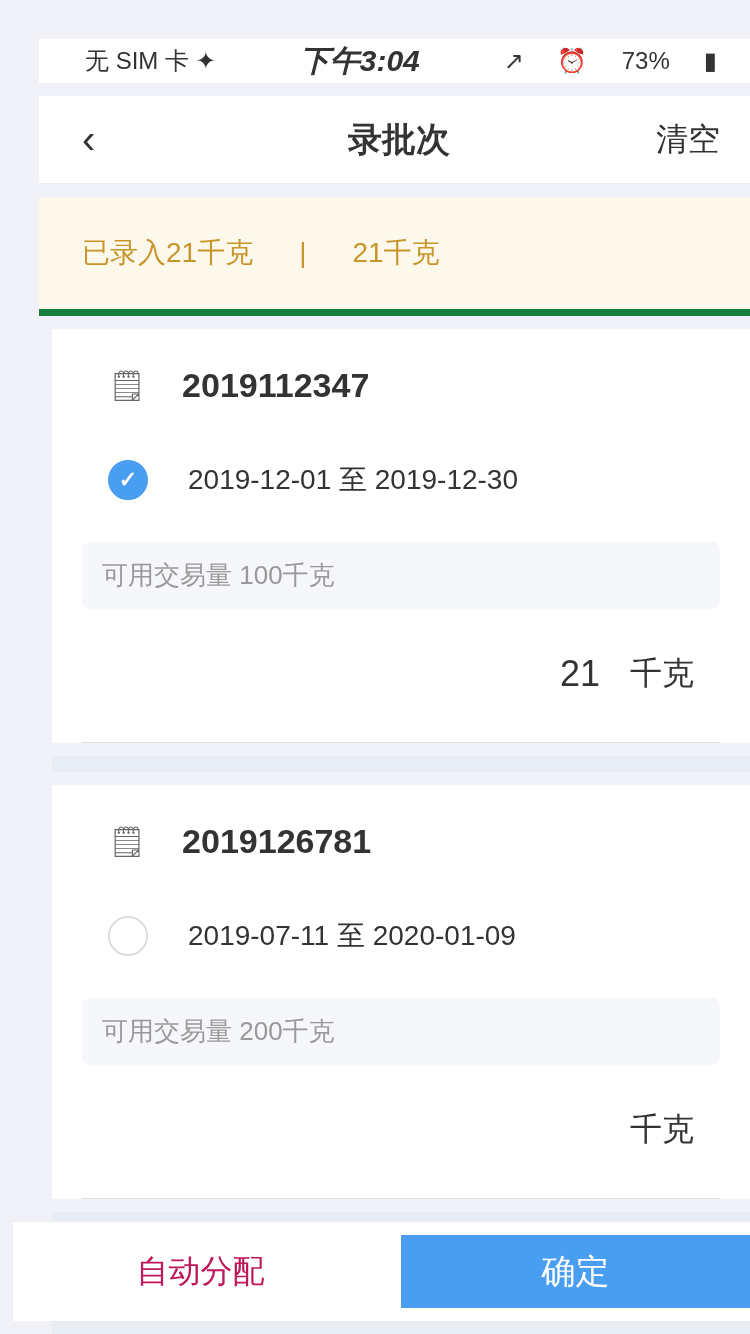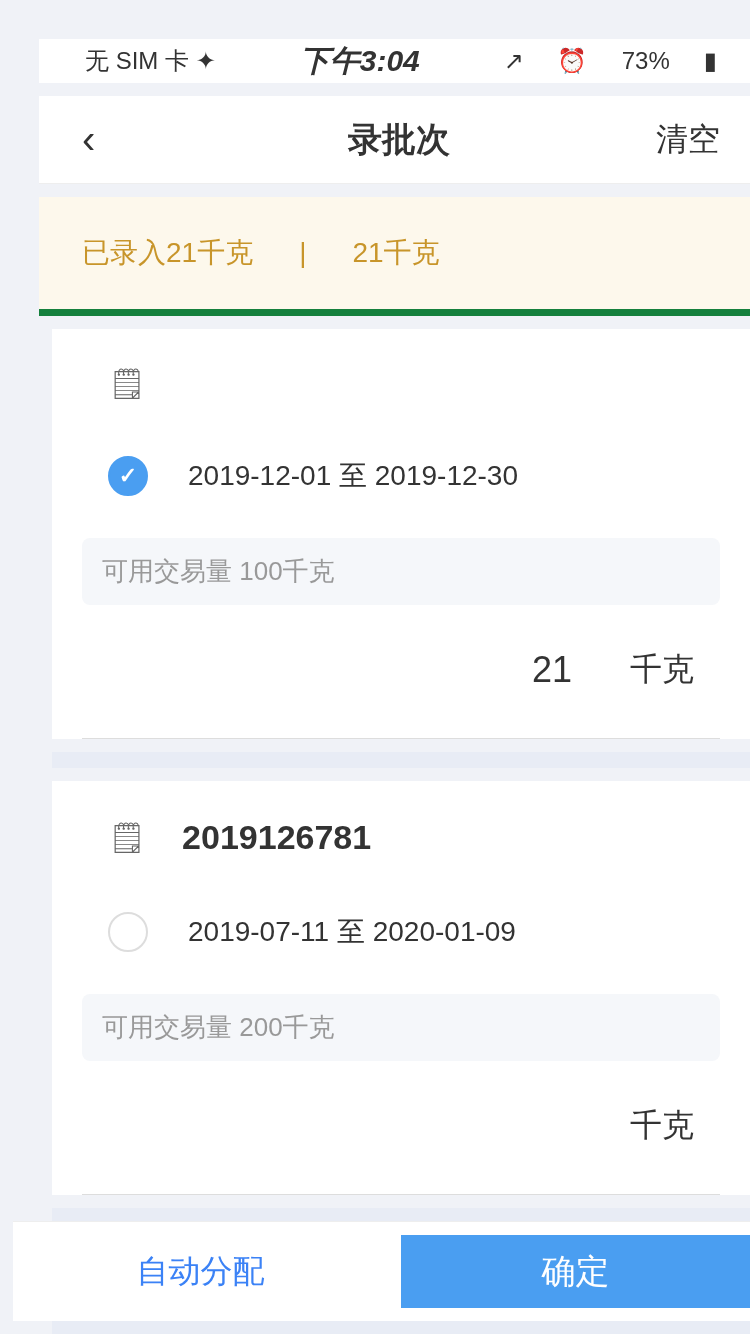--- a/index.html
+++ b/index.html
@@ -135,21 +135,21 @@
       border-radius: 8px;
       padding: 16px 20px;
       font-size: 26px;
       color: #999;
     }
     .quantity-row {
       display: flex;
       align-items: center;
       justify-content: flex-end;
       padding: 10px 30px 20px 30px;
-      gap: 32px;
+      gap: 4px;
     }
     .qty-value {
       font-size: 36px;
       color: #333;
       font-weight: 500;
     }
     .qty-unit {
       font-size: 32px;
       color: #333;
     }
@@ -194,21 +194,21 @@
       display: flex;
       background: #fff;
       border-top: 1px solid #eee;
     }
     .footer-auto {
       flex: 1;
       display: flex;
       align-items: center;
       justify-content: center;
       font-size: 32px;
-      color: #3b82f6;
+      color: #be185d;
       cursor: pointer;
       background: #fff;
     }
     .footer-confirm {
       flex: 1;
       display: flex;
       align-items: center;
       justify-content: center;
       font-size: 34px;
       color: #fff;
@@ -246,20 +246,21 @@
   <span class="summary-recorded">已录入21千克</span>
   <span class="summary-divider">|</span>
   <span class="summary-amount">21千克</span>
 </div>
 
 <div class="content-scroll">
 
   <div class="batch-card">
     <div class="batch-header">
       <span class="batch-icon">🗒</span>
+      <span class="batch-number">2019112347</span>
     </div>
     <div class="batch-date-row">
       <div class="radio-btn selected"></div>
       <span class="batch-date">2019-12-01 至 2019-12-30</span>
     </div>
     <div class="available-qty-box">可用交易量 100千克</div>
     <div class="quantity-row">
       <span class="qty-value">21</span>
       <span class="qty-unit">千克</span>
     </div>

